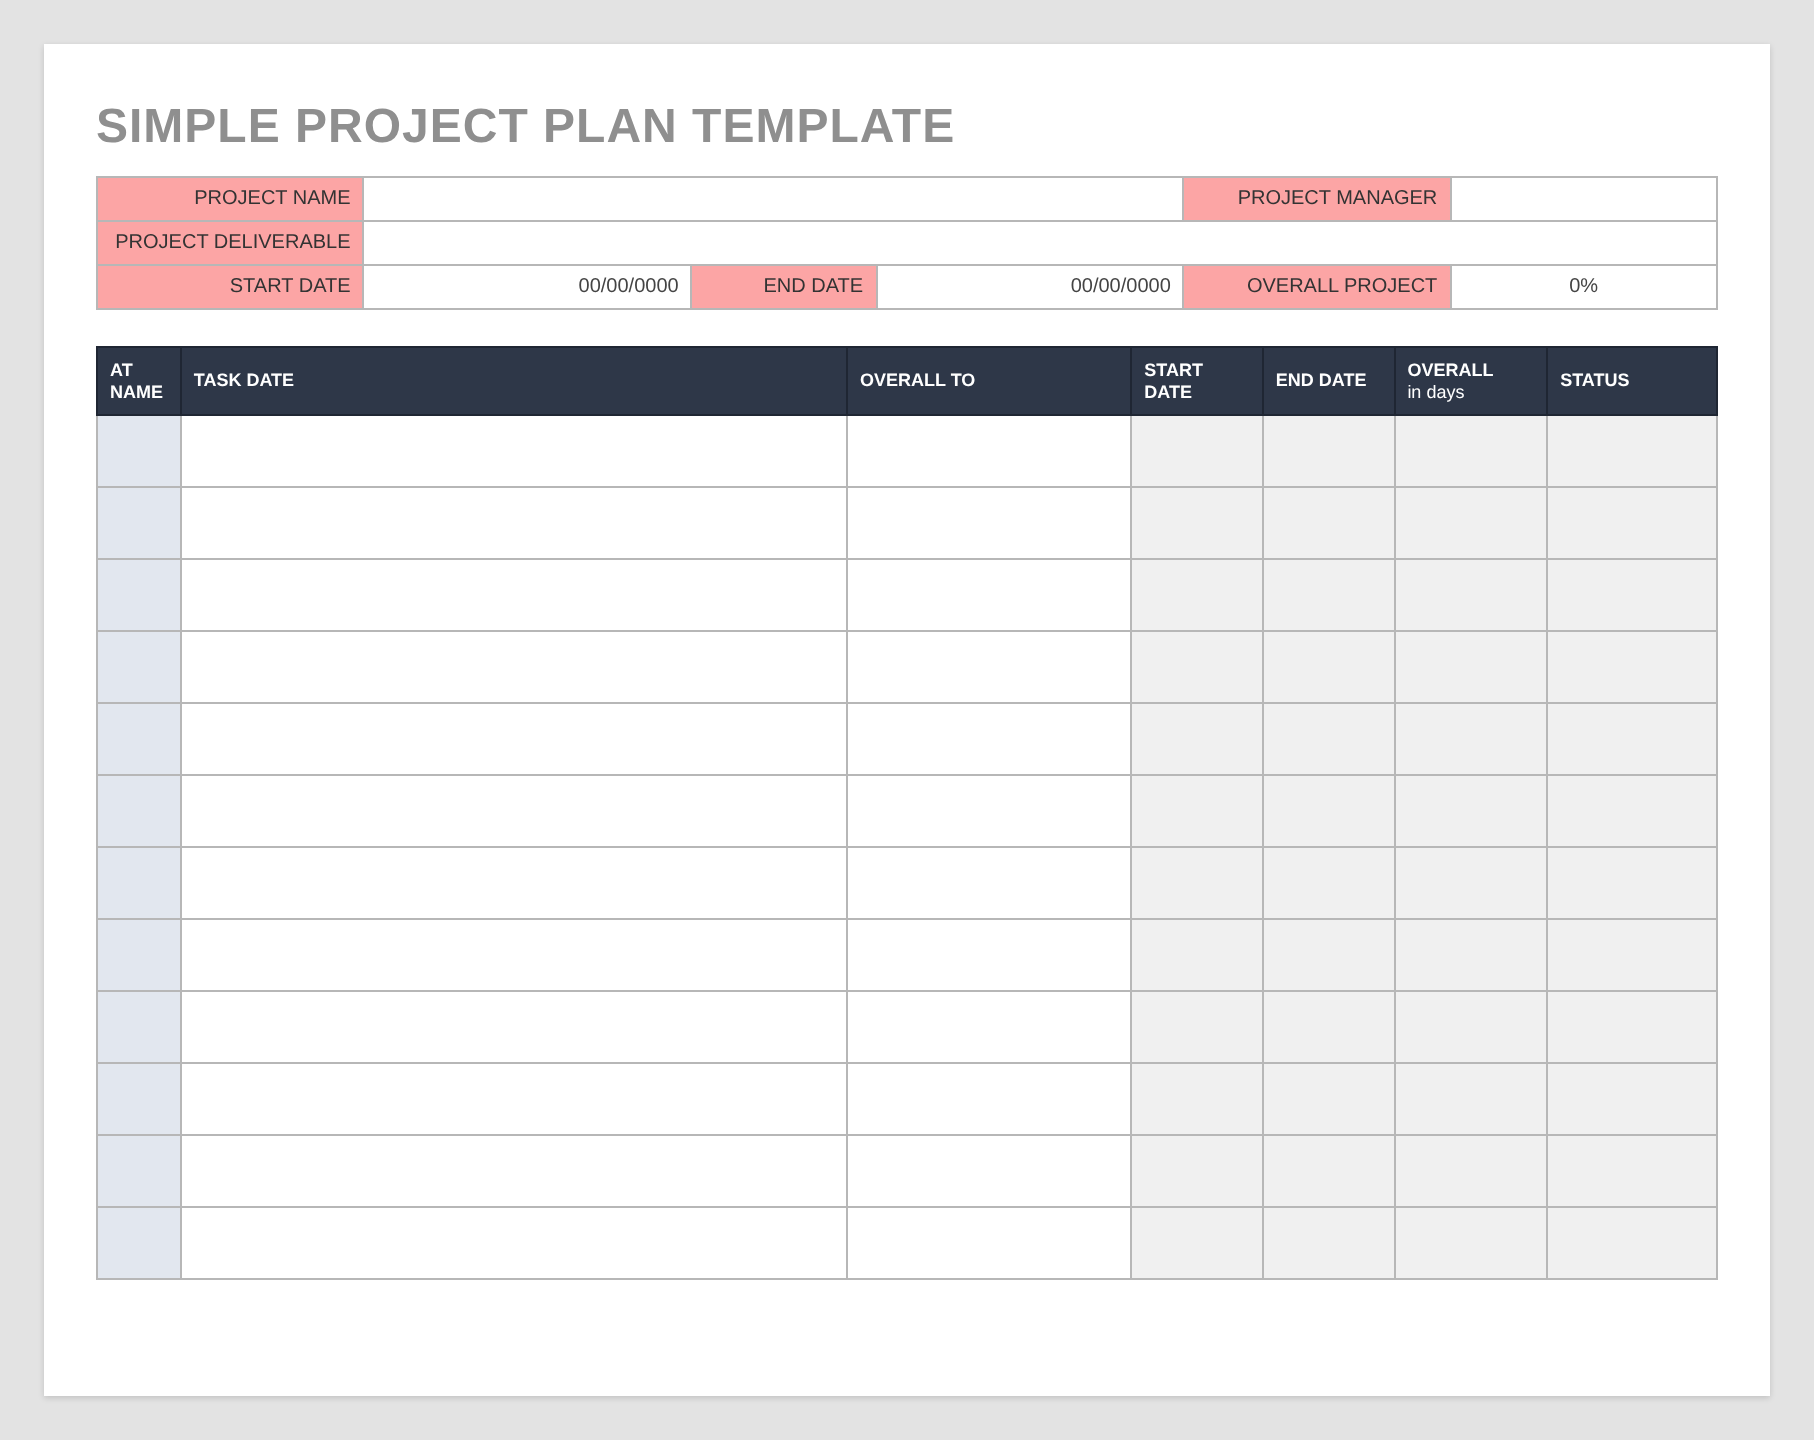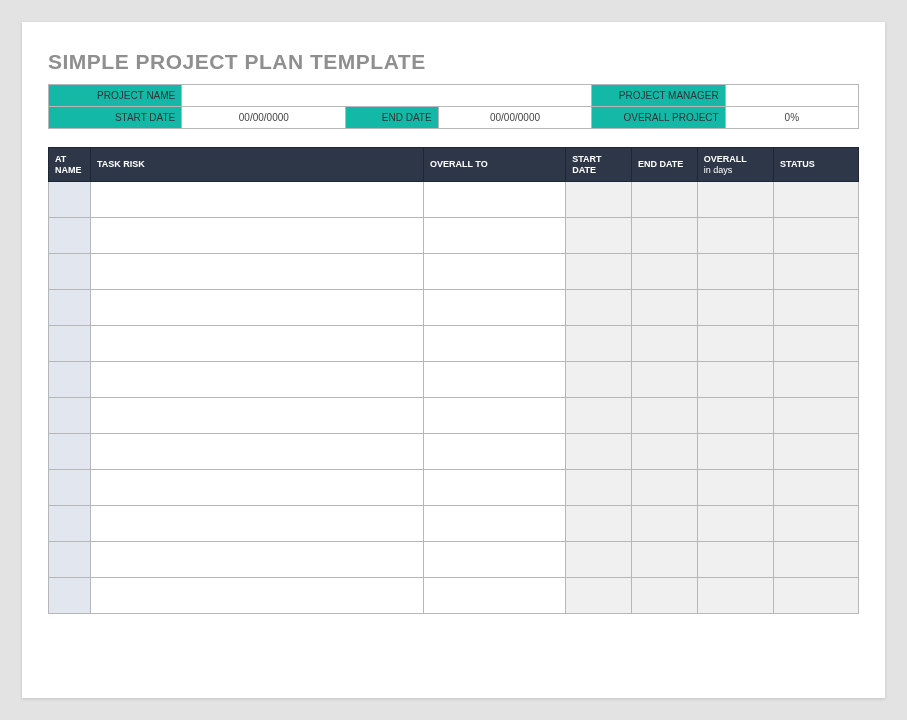--- a/index.html
+++ b/index.html
@@ -11,48 +11,48 @@
     padding: 22px;
   }
   .page {
     background: #ffffff;
     width: 100%;
     height: 100%;
     padding: 28px 26px;
     box-shadow: 0 1px 3px rgba(0,0,0,0.15);
   }
   .title {
-    font-size: 21px;
+    font-size: 24px;
     font-weight: bold;
     letter-spacing: 0.5px;
     color: #8f8f8f;
     margin-bottom: 10px;
   }
   
   .info-table {
     width: 100%;
     border-collapse: collapse;
     margin-bottom: 18px;
   }
   .info-table td {
     border: 1px solid #b7b7b7;
     font-size: 10px;
     height: 22px;
     padding: 0 6px;
     vertical-align: middle;
   }
   .info-label {
-    background: #14b8a6;
+    background: #fca5a5;
     text-align: right;
     color: #333;
     font-weight: normal;
   }
   .info-value {
     color: #444;
-    text-align: center;
+    text-align: right;
   }
   .info-value.center { text-align: center; }
 
   
   .task-table {
     width: 100%;
     border-collapse: collapse;
   }
   .task-table th {
     background: #2e3748;
@@ -96,35 +96,39 @@
 
   <table class="info-table">
     <tbody>
         <tr>
       <td class="info-label" style="width:130px">PROJECT NAME</td>
       <td class="info-value" colspan="3"></td>
       <td class="info-label" style="width:130px">PROJECT MANAGER</td>
       <td class="info-value" style="width:130px"></td>
     </tr>
     <tr>
+      <td class="info-label">PROJECT DELIVERABLE</td>
+      <td class="info-value" colspan="5"></td>
+    </tr>
+    <tr>
       <td class="info-label">START DATE</td>
       <td class="info-value" style="width:160px">00/00/0000</td>
       <td class="info-label" style="width:90px">END DATE</td>
       <td class="info-value" style="width:150px">00/00/0000</td>
       <td class="info-label">OVERALL PROJECT</td>
       <td class="info-value center">0%</td>
     </tr>
   </tbody>
     </table>
 
   <table class="task-table">
     <thead>
       <tr>
         <th class="col-risk"><span>AT NAME</span></th>
-        <th class="col-task">TASK RISK</th>
+        <th class="col-task">TASK DATE</th>
         <th class="col-assigned">OVERALL TO</th>
         <th class="col-start"><span>START DATE</span></th>
         <th class="col-end"><span>END DATE</span></th>
         <th class="col-duration"><span>OVERALL</span><span class="sub">in days</span></th>
         <th class="col-status">STATUS</th>
       </tr>
     </thead>
     <tbody id="task-body">
     <tr>
           <td class="cell-risk"></td>

